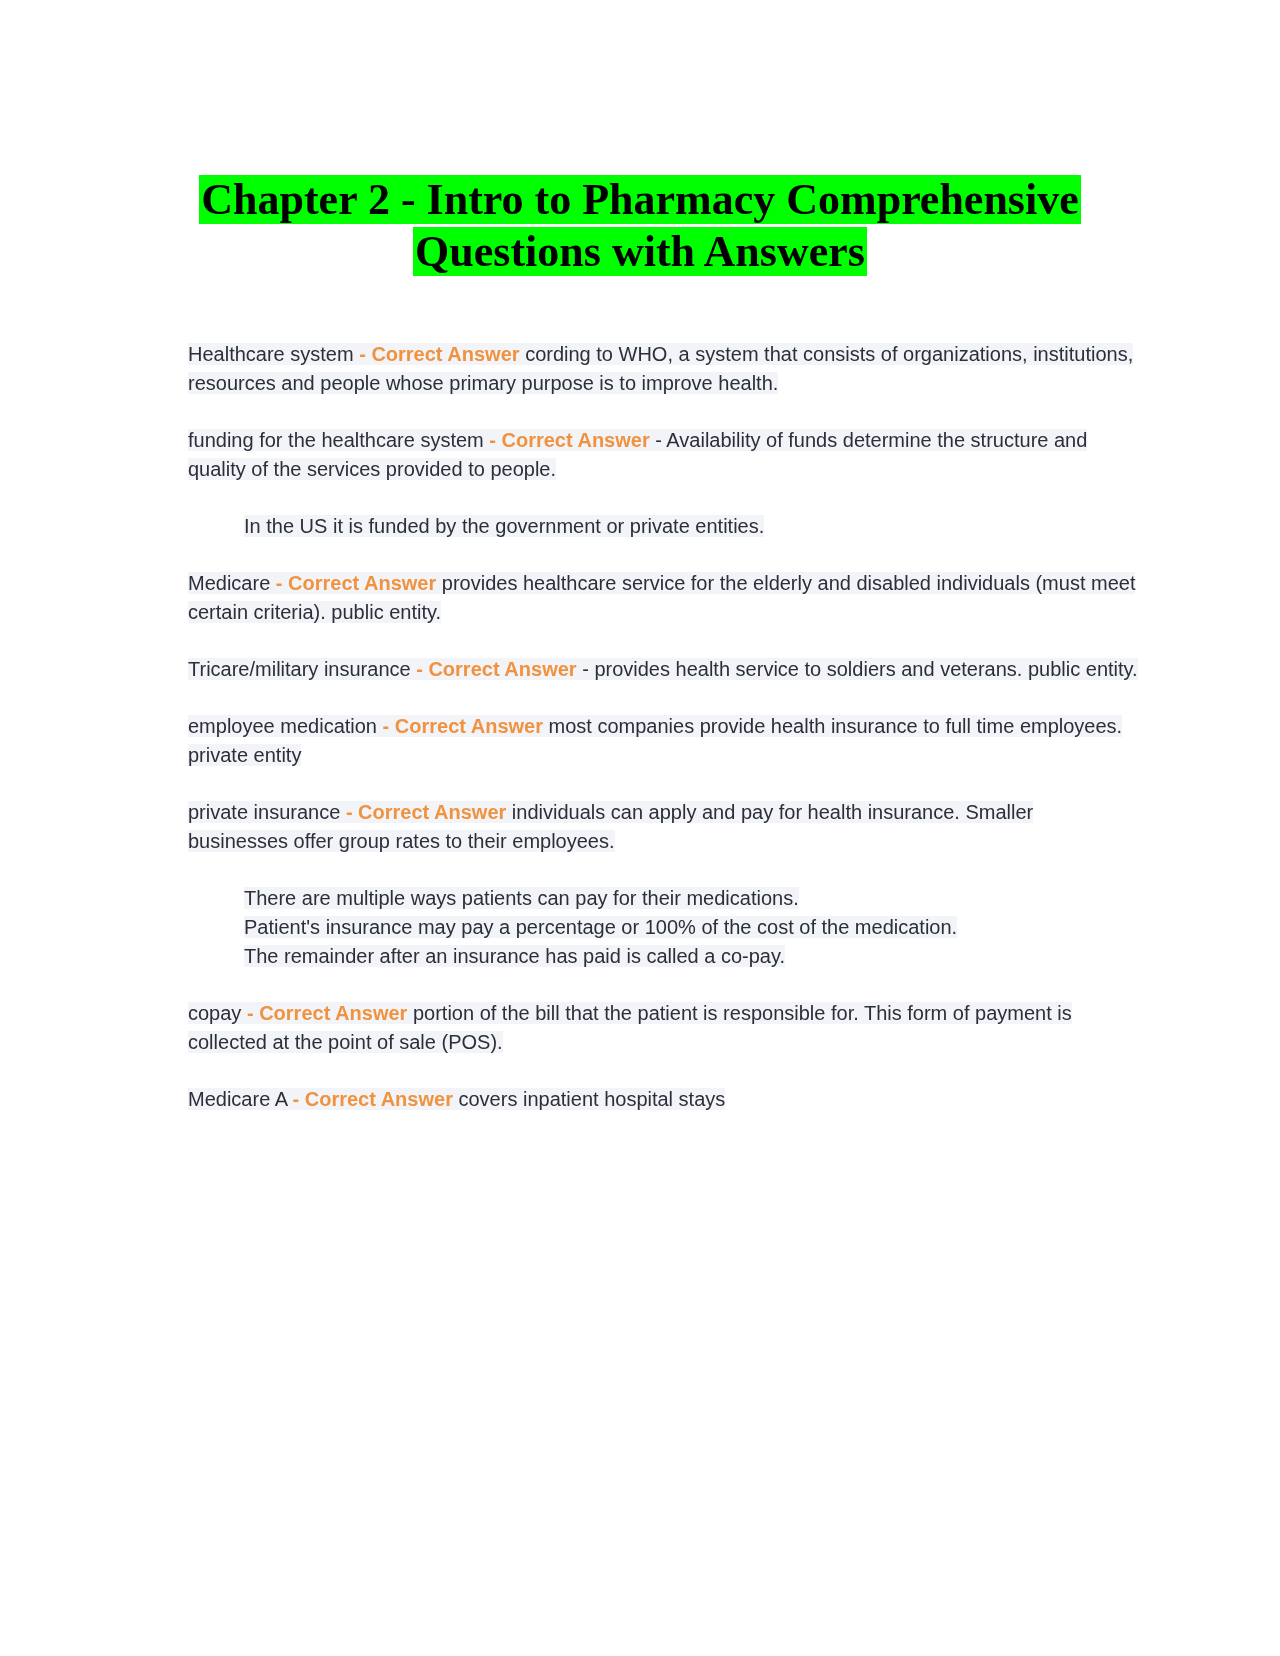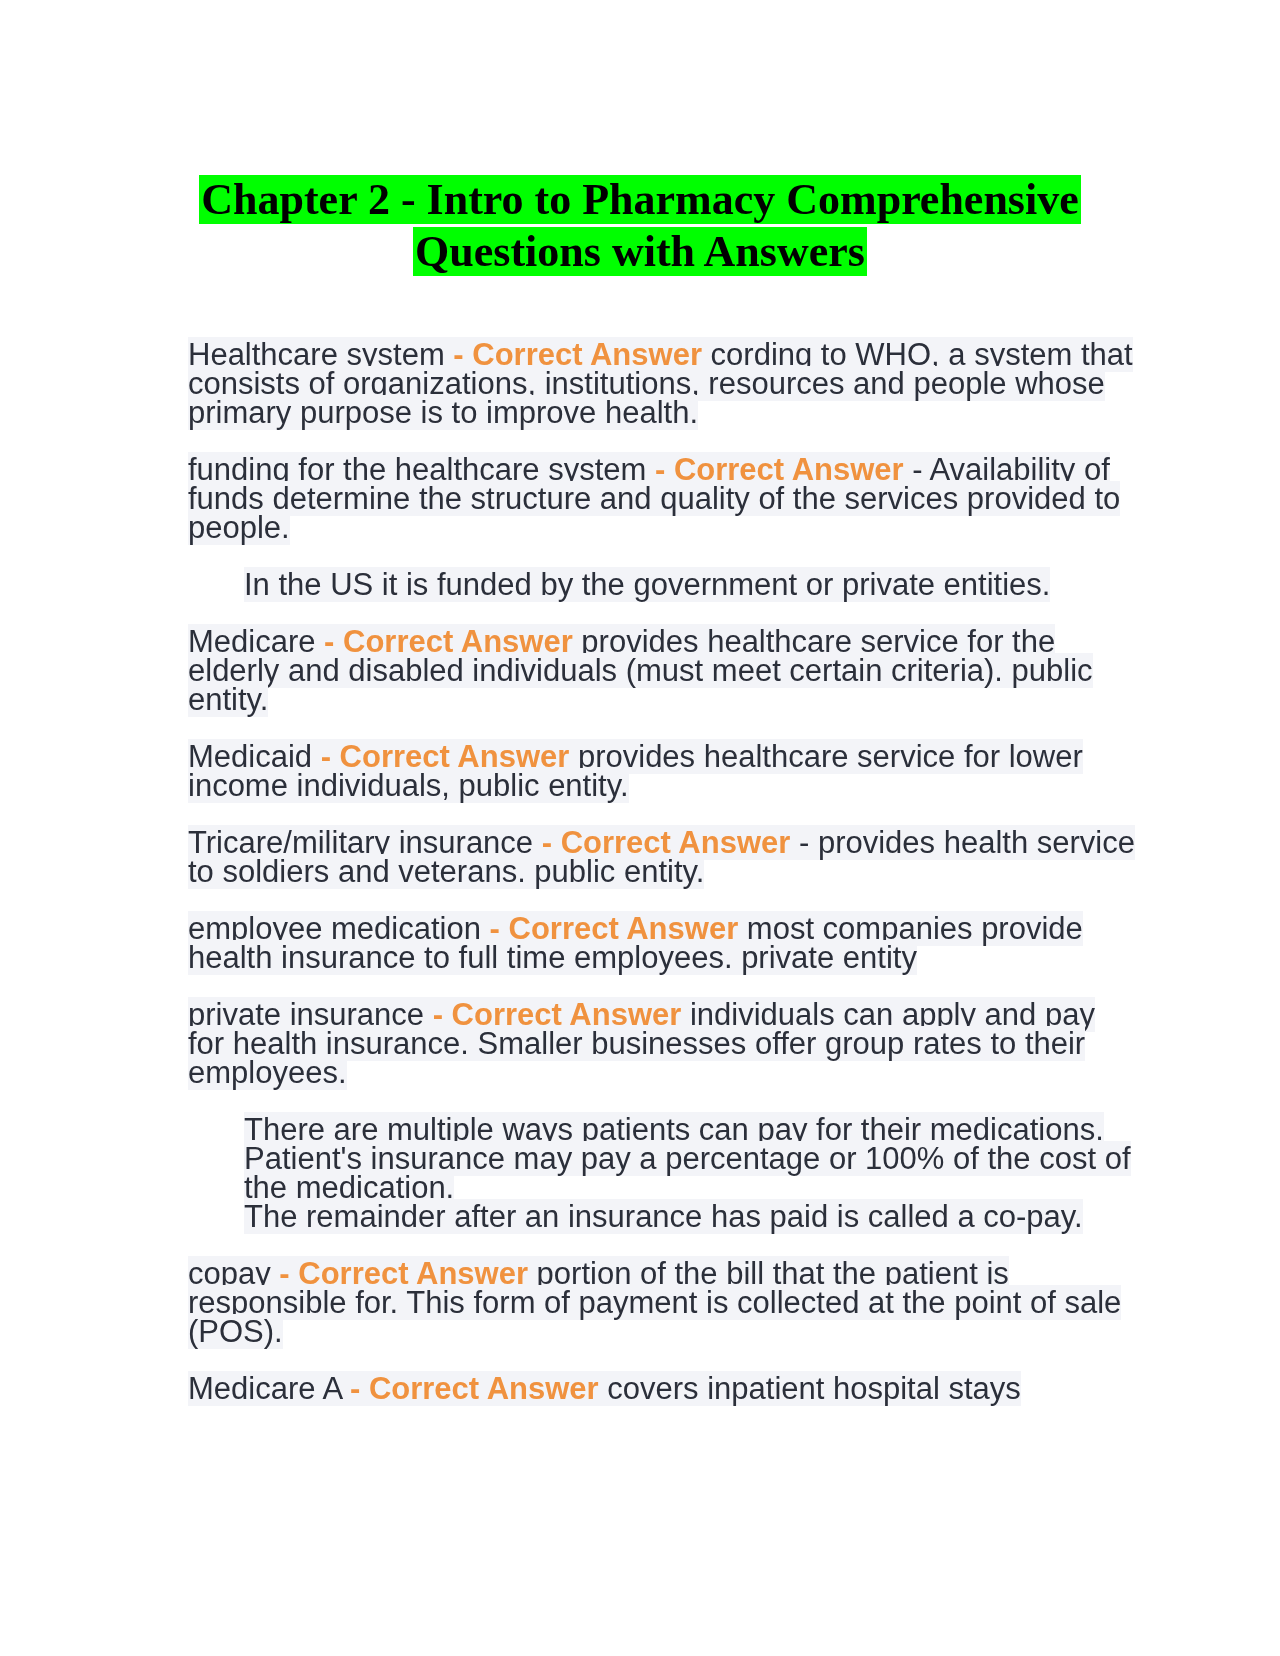--- a/index.html
+++ b/index.html
@@ -8,21 +8,21 @@
   .title {
     position: absolute; left: 0; top: 174px; width: 1280px;
     text-align: center;
     font-family: "Liberation Serif", "DejaVu Serif", serif;
     font-weight: bold; font-size: 44px; line-height: 52px; color: #000;
   }
   .title span { background: #00ff00; padding: 0 2px; }
   .content {
     position: absolute; left: 188px; top: 340px; width: 950px;
     font-family: "Liberation Sans", "DejaVu Sans", sans-serif;
-    font-size: 31px; line-height: 29px; color: #2b2f3a;
+    font-size: 20px; line-height: 29px; color: #2b2f3a;
   }
   .qa { margin: 0 0 28px 0; }
   .qa span.hl { background: #f3f4f8; }
   .ans { color: #f0923f; font-weight: bold; background: #f3f4f8; }
   .indent { margin-left: 56px; }
   .indent span { background: #f3f4f8; }
 </style>
 </head>
 <body>
 
@@ -34,21 +34,20 @@
 
   <div class="content">
     <div class="qa"><span class="hl"><span>Healthcare system </span><span class="ans">- Correct Answer</span><span> cording to WHO, a system that consists of organizations, institutions, resources and people whose primary purpose is to improve health.</span></span></div>
 
     <div class="qa"><span class="hl"><span>funding for the healthcare system </span><span class="ans">- Correct Answer</span><span> - Availability of funds determine the structure and quality of the services provided to people.</span></span></div>
 
     <div class="qa indent"><span>In the US it is funded by the government or private entities.</span></div>
 
     <div class="qa"><span class="hl"><span>Medicare </span><span class="ans">- Correct Answer</span><span> provides healthcare service for the elderly and disabled individuals (must meet certain criteria). public entity.</span></span></div>
 
-    <div class="qa"><span class="hl"><span>Medicaid </span><span class="ans">- Correct Answer</span><span> provides healthcare service for lower income individuals, public entity.</span></span></div>
 
     <div class="qa"><span class="hl"><span>Tricare/military insurance </span><span class="ans">- Correct Answer</span><span> - provides health service to soldiers and veterans. public entity.</span></span></div>
 
 
     <div class="qa"><span class="hl"><span>employee medication </span><span class="ans">- Correct Answer</span><span> most companies provide health insurance to full time employees. private entity</span></span></div>
 
     <div class="qa"><span class="hl"><span>private insurance </span><span class="ans">- Correct Answer</span><span> individuals can apply and pay for health insurance. Smaller businesses offer group rates to their employees.</span></span></div>
 
     <div class="qa">
       <div class="indent"><span>There are multiple ways patients can pay for their medications.</span></div>

